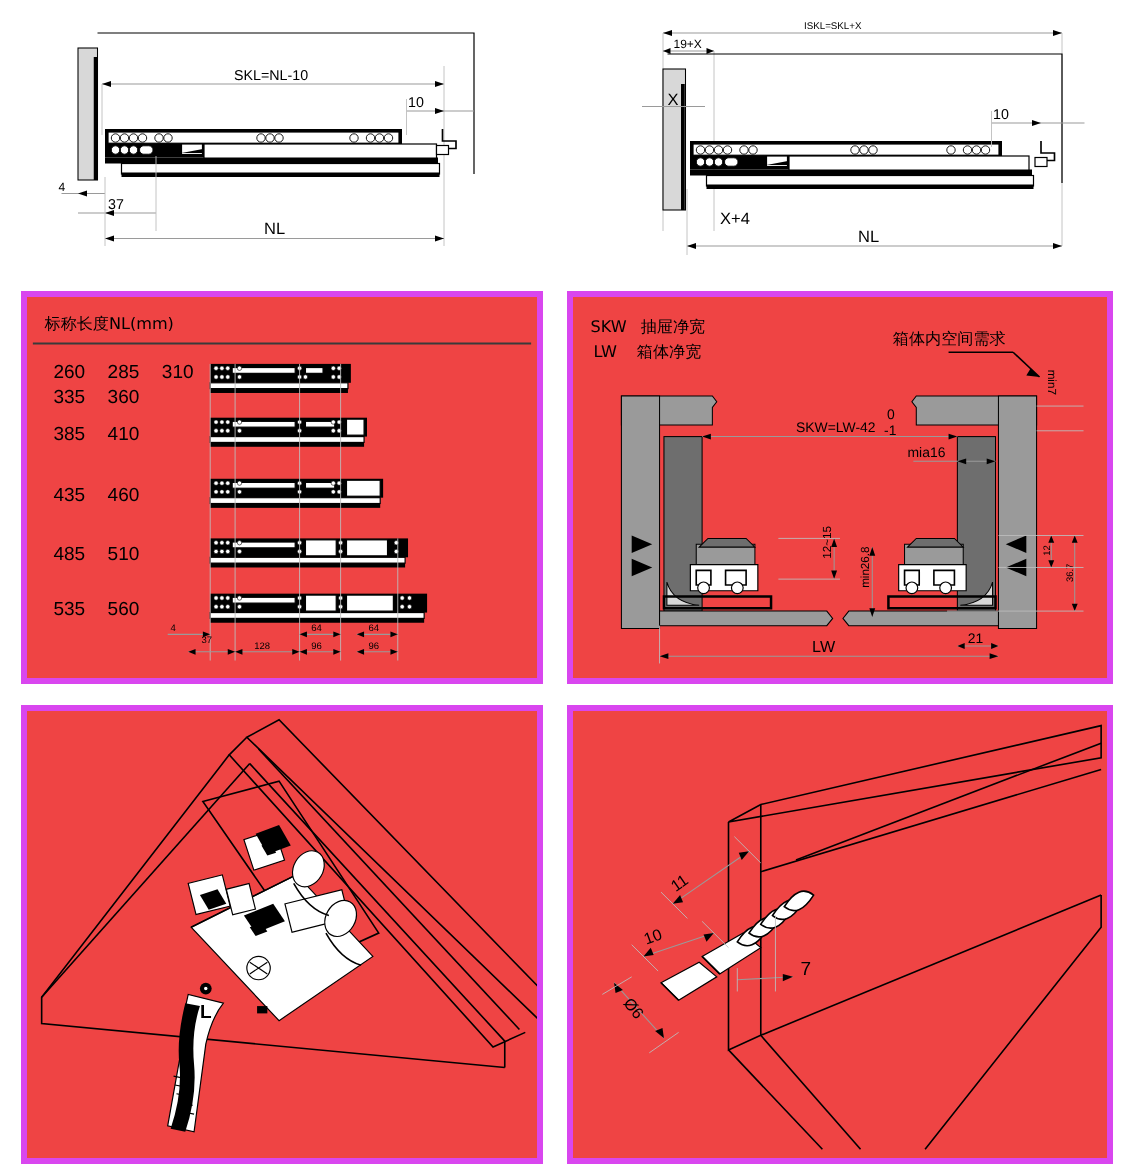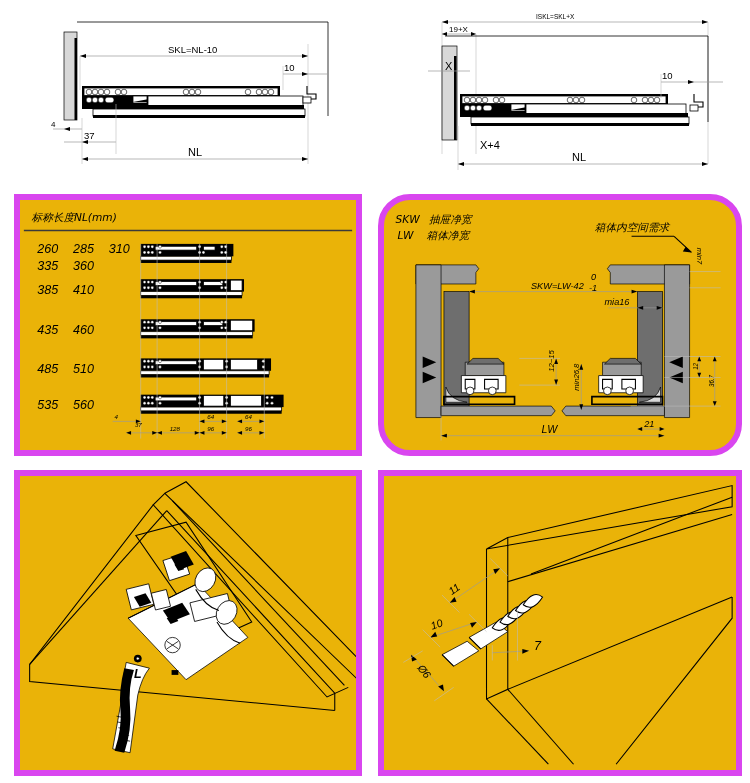--- a/index.html
+++ b/index.html
@@ -7,26 +7,26 @@
     width:750px;height:783px;
     font-family:"Liberation Sans", sans-serif;
     color:#000;
     position:relative;
     overflow:hidden;
   }
   .sheet{position:relative;width:750px;height:783px;}
 
   
   .panel{position:absolute;box-sizing:border-box;}
-  .panel.bordered{border:6px solid #d946ef;background:#eab308;font-style:italic;}
-
-  #panel-top-left   {left:20px;   top:4px;   width:344px; height:176px;}
+  .panel.bordered{border:4px solid #d946ef;background:#ef4444;}
+
+  #panel-top-left   {left:8px;   top:4px;   width:344px; height:176px;}
   #panel-top-right  {left:408px; top:4px;   width:354px; height:176px;}
   #panel-length-tbl {left:14px;  top:194px; width:348px; height:262px;}
-  #panel-cross-sec  {left:378px; top:194px; width:364px; height:262px;border-radius:32px;}
+  #panel-cross-sec  {left:378px; top:194px; width:364px; height:262px;}
   #panel-iso-left   {left:14px;  top:470px; width:348px; height:306px;}
   #panel-iso-right  {left:378px; top:470px; width:364px; height:306px;}
 
   svg{display:block;width:100%;height:100%;}
 
   .lbl{font-family:"Liberation Sans",sans-serif;fill:#000;}
   .lbl-xs{font-size:6.5px;}
   .lbl-sm{font-size:8px;}
   .lbl-md{font-size:9.5px;}
   .lbl-lg{font-size:11px;}

